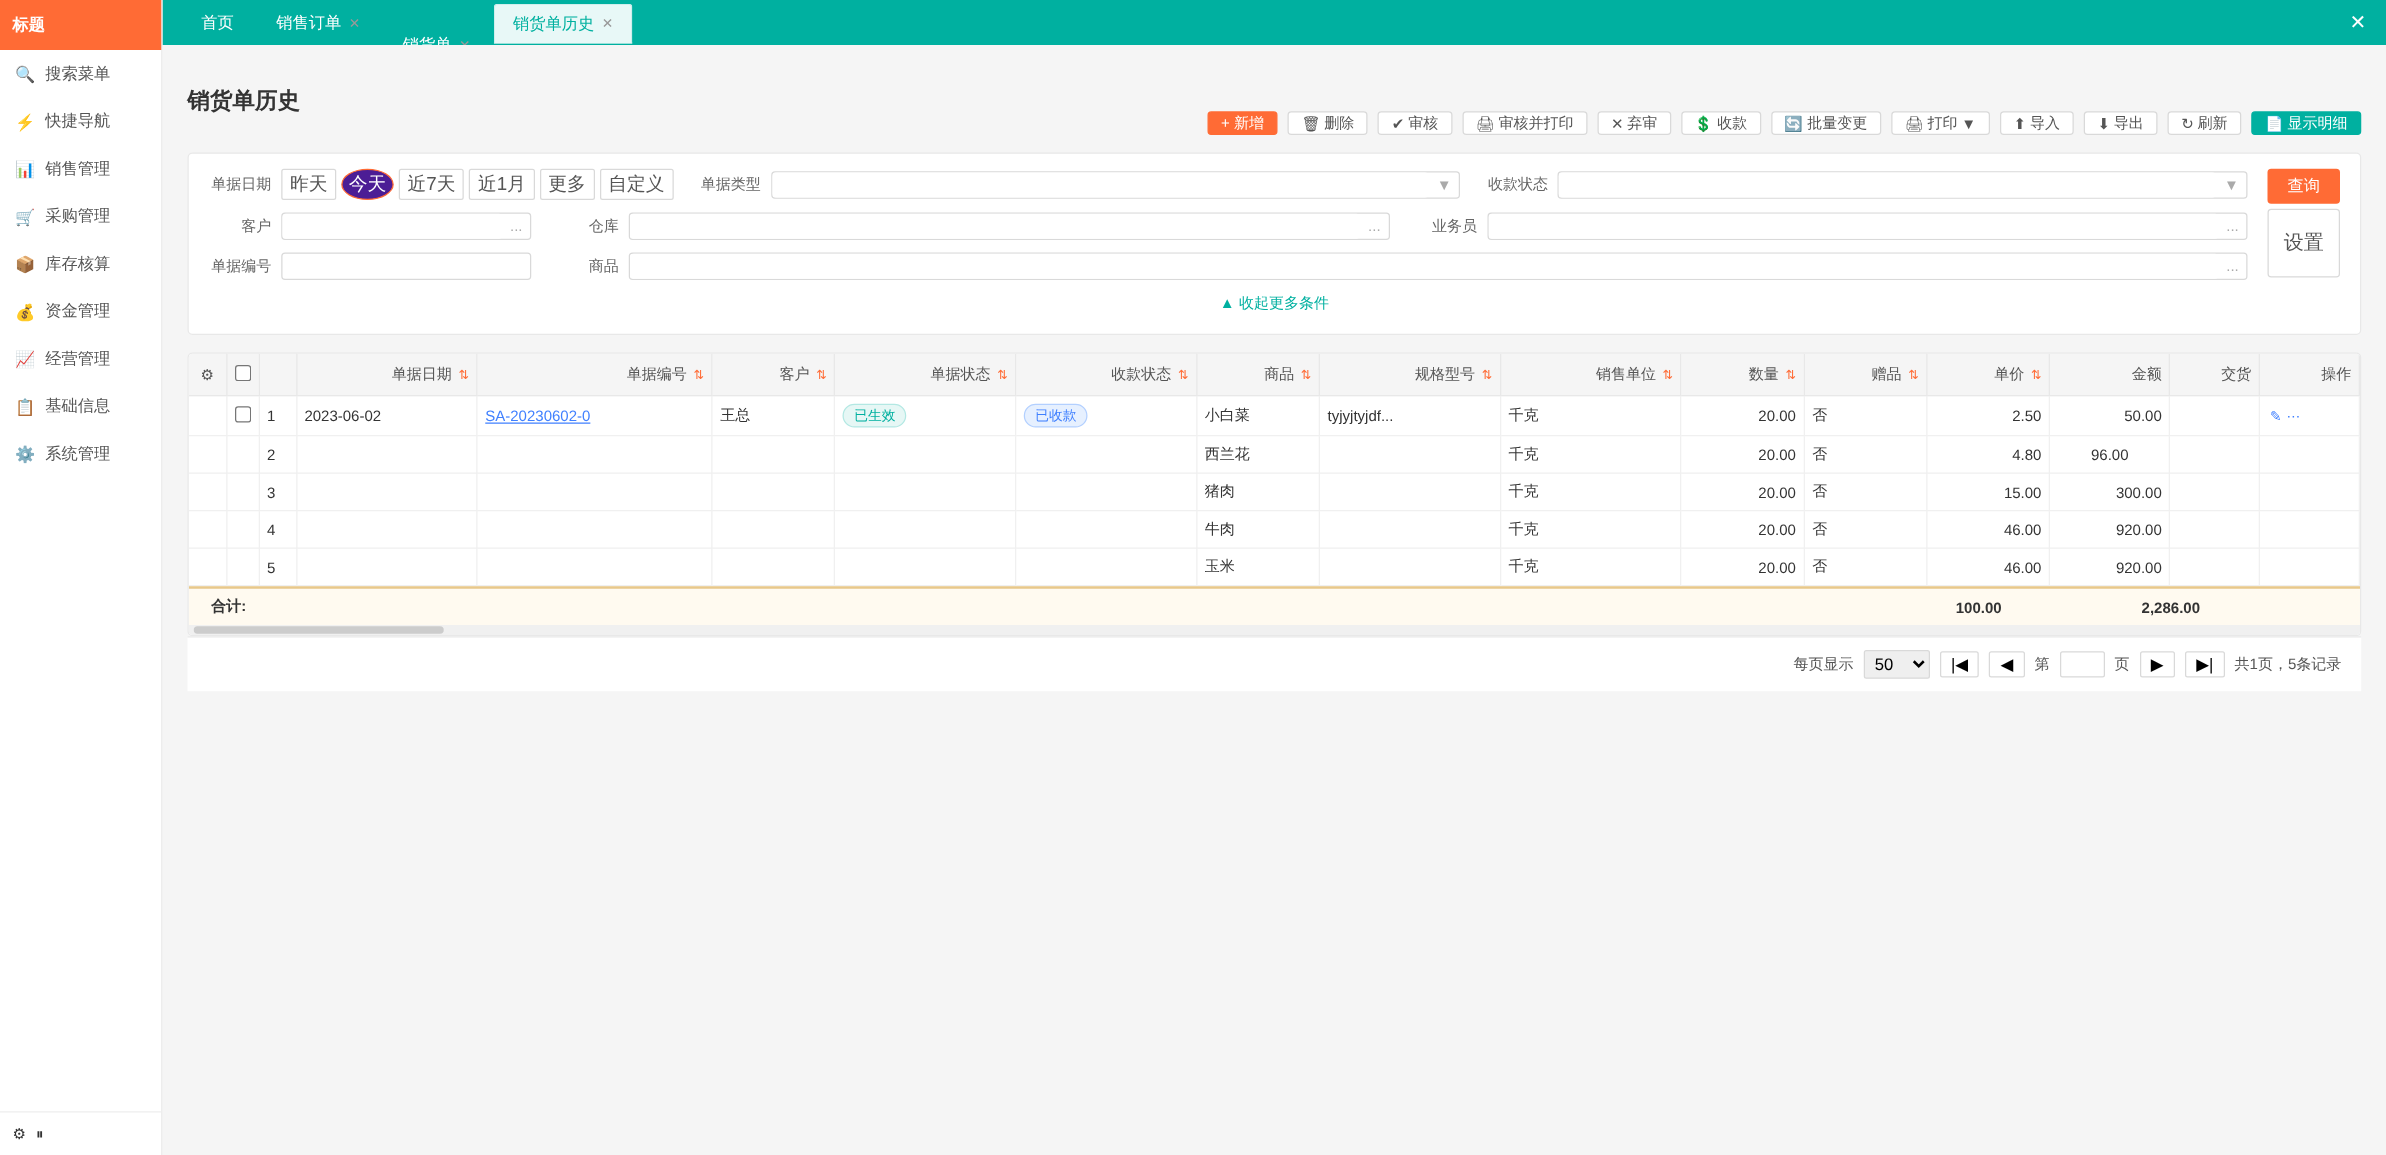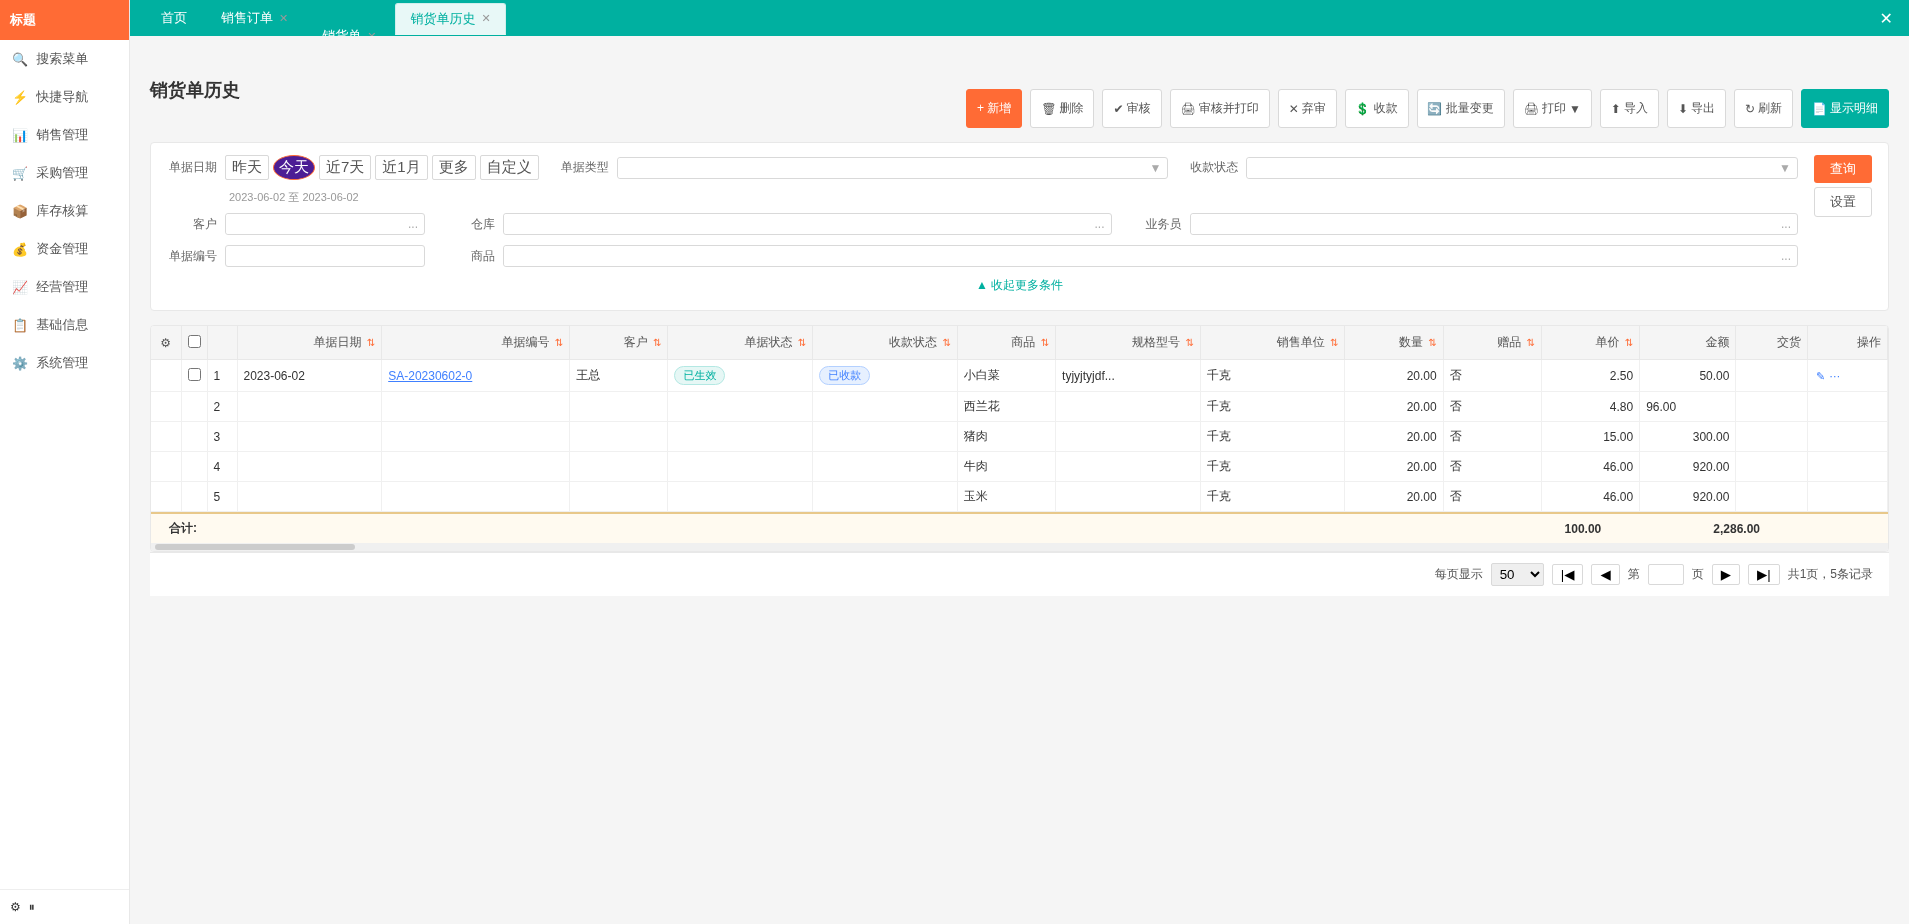--- a/index.html
+++ b/index.html
@@ -21,21 +21,21 @@
     .tab .close { font-size: 11px; color: #999; cursor: pointer; }
     .close-all { margin-left: auto; font-size: 16px; color: #999; cursor: pointer; }
 
     
     .content { flex: 1; padding: 16px 20px; overflow-y: auto; background: #f5f5f5; }
 
     
     .page-header { display: flex; align-items: center; justify-content: space-between; margin-bottom: 14px; }
     .page-title { font-size: 18px; font-weight: bold; color: #333; }
     .toolbar { display: flex; gap: 8px; align-items: center; flex-wrap: wrap; }
-    .btn { display: flex; align-items: center; gap: 3px; padding: 10px 10px; border: 1px solid #d9d9d9; background: #fff; cursor: pointer; border-radius: 3px; font-size: 12px; color: #555; margin-top: 37px; }
+    .btn { display: flex; align-items: center; gap: 3px; padding: 0 10px; border: 1px solid #d9d9d9; background: #fff; cursor: pointer; border-radius: 3px; font-size: 12px; color: #555; margin-top: 37px; }
     .btn-orange { background: #ff6b35; color: white; border-color: #ff6b35; }
     .btn-teal { background: #00b0a0; color: white; border-color: #00b0a0; }
 
     
     .filter-panel { background: #fff; border: 1px solid #e8e8e8; border-radius: 4px; padding: 12px 16px; margin-bottom: 14px; }
     .filter-row { display: flex; align-items: center; gap: 20px; margin-bottom: 10px; }
     .filter-row:last-child { margin-bottom: 0; }
     .filter-item { display: flex; align-items: center; gap: 8px; }
     .filter-label { color: #666; white-space: nowrap; min-width: 50px; text-align: right; }
     .filter-input { border: 1px solid #d9d9d9; border-radius: 3px; padding: 3px 8px; font-size: 12px; color: #333; width: 160px; }
@@ -66,21 +66,21 @@
     .page-btn { padding: 2px 8px; border: 1px solid #d9d9d9; border-radius: 2px; cursor: pointer; background: #fff; }
     .page-input { width: 36px; border: 1px solid #d9d9d9; border-radius: 2px; padding: 2px 4px; text-align: center; }
     .page-select { border: 1px solid #d9d9d9; border-radius: 2px; padding: 2px 4px; }
 
     
     .settings-col { width: 30px; text-align: center; }
     .checkbox-col { width: 26px; text-align: center; }
     .action-btn { color: #4080ff; cursor: pointer; font-size: 11px; margin: 0 2px; }
 
     .query-btn { background: #ff6b35; color: white; border: none; padding: 5px 16px; border-radius: 3px; cursor: pointer; font-size: 13px; }
-    .setting-btn { background: white; color: #555; border: 1px solid #d9d9d9; padding: 5px 12px; border-radius: 3px; cursor: pointer; font-size: 13px; display: block; width: 100%; margin-top: 4px; }
+    .setting-btn { background: white; color: #555; border: 1px solid #d9d9d9; padding: 16px 12px; border-radius: 3px; cursor: pointer; font-size: 16px; display: block; width: 100%; margin-top: 4px; }
     .query-setting { display: flex; flex-direction: column; align-items: stretch; }
 
     .top-nav { background: #00b0a0; display: flex; align-items: center; height: 36px; padding: 0 16px; gap: 20px; }
 
     .scrollbar-area { height: 8px; background: #f0f0f0; display: flex; align-items: center; padding: 0 4px; }
     .scrollbar-thumb { height: 6px; background: #ccc; border-radius: 3px; width: 200px; }
   </style>
 </head>
 <body>
 
@@ -232,21 +232,20 @@
             </div>
             <div class="filter-item" style="flex:1;">
               <span class="filter-label">收款状态</span>
               <div style="display:flex;align-items:center;flex:1;border:1px solid #d9d9d9;border-radius:3px;background:#fff;">
                 <input class="filter-input" style="border: none; flex: 1 1 0%; width: auto;" value="">
                 <span style="padding:0 6px;color:#aaa;cursor:pointer;">▼</span>
               </div>
             </div>
           </div>
 
-          <div style="margin-left:62px;margin-bottom:8px;font-size:11px;color:#999;">2023-06-02 至 2023-06-02</div>
 
           <div class="filter-row">
             <div class="filter-item">
               <span class="filter-label">客户</span>
               <div style="display:flex;align-items:center;border:1px solid #d9d9d9;border-radius:3px;background:#fff;width:200px;">
                 <input class="filter-input" style="border: none; flex: 1 1 0%; width: auto;" value="">
                 <span class="more-dots" style="padding:0 6px;">...</span>
               </div>
             </div>
             <div class="filter-item" style="flex:1;">
@@ -387,21 +386,21 @@
     <td></td>
     <td></td>
     <td></td>
     <td></td>
     <td>西兰花</td>
     <td></td>
     <td>千克</td>
     <td style="text-align:right;">20.00</td>
     <td>否</td>
     <td style="text-align:right;">4.80</td>
-    <td style="text-align:left;">96.00</td>
+    <td style="text-align:center;">96.00</td>
     <td></td>
     <td></td>
   </tr>
             <tr>
     <td class="settings-col"></td>
     <td class="checkbox-col">
       
     </td>
     <td>3</td>
     <td></td>

